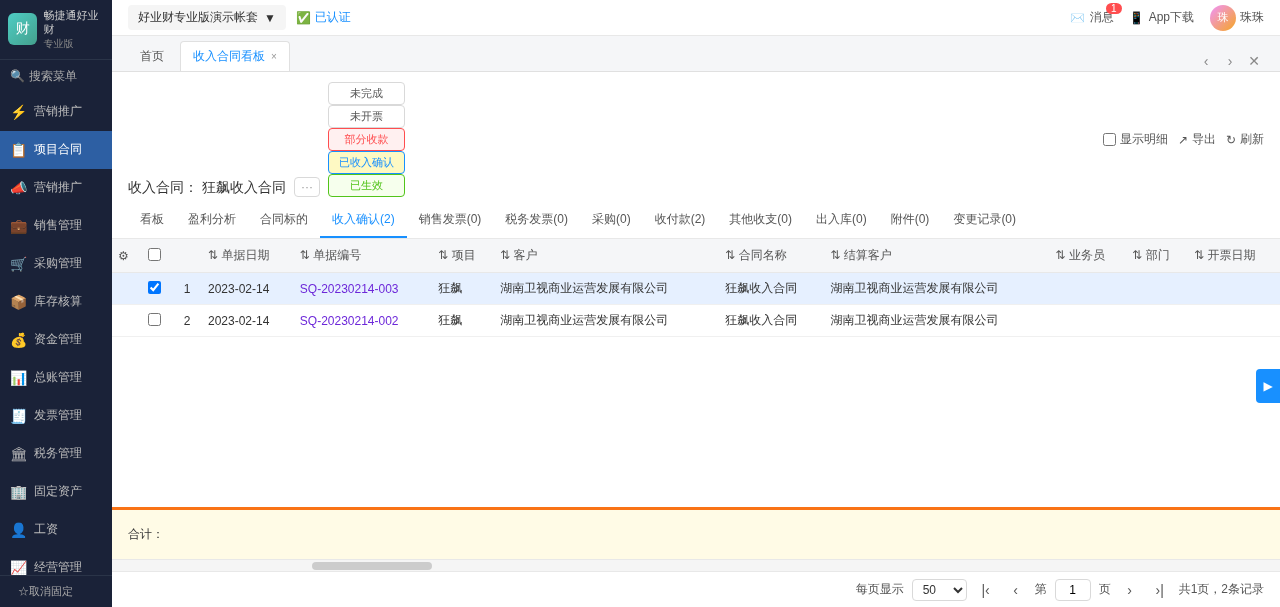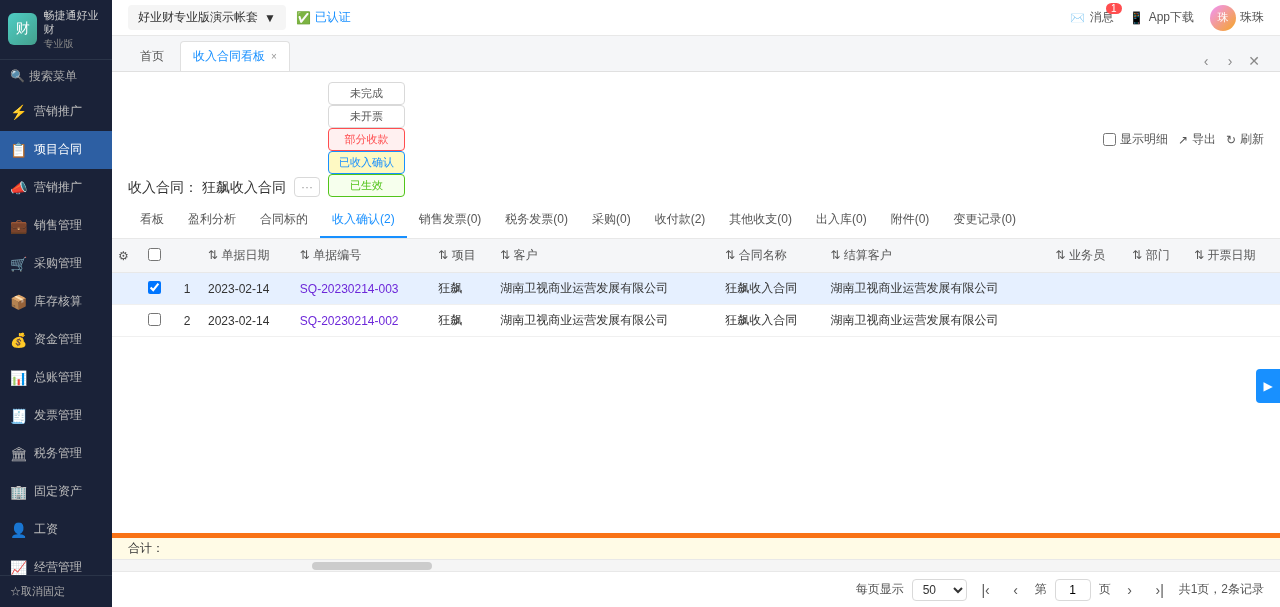--- a/index.html
+++ b/index.html
@@ -9,21 +9,21 @@
     .sidebar { width: 112px; background: #1a2238; height: 607px; display: flex; flex-direction: column; color: #fff; flex-shrink: 0; }
     .sidebar-logo { padding: 8px; background: #1a2238; display: flex; align-items: center; gap: 6px; border-bottom: 1px solid #2a3448; }
     .logo-icon { width: 32px; height: 32px; background: linear-gradient(135deg, #4ecdc4, #44a08d); border-radius: 6px; display: flex; align-items: center; justify-content: center; font-size: 14px; color: #fff; }
     .logo-text { font-size: 11px; color: #ccc; line-height: 1.3; }
     .logo-sub { font-size: 10px; color: #888; }
     .sidebar-search { display: flex; align-items: center; gap: 4px; padding: 8px 10px; color: #aaa; cursor: pointer; font-size: 12px; }
     .sidebar-nav-item { display: flex; align-items: center; gap: 6px; padding: 10px 10px; color: #bbb; cursor: pointer; font-size: 12px; transition: background 0.2s; }
     .sidebar-nav-item.active { background: #2d5fa3; color: #fff; }
     .nav-icon { width: 18px; height: 18px; display: flex; align-items: center; justify-content: center; font-size: 14px; flex-shrink: 0; }
     .sidebar-bottom { margin-top: auto; border-top: 1px solid #2a3448; }
-    .sidebar-bottom-item { display: flex; align-items: center; gap: 6px; padding: 8px 10px; color: #aaa; cursor: pointer; font-size: 11px; }
+    .sidebar-bottom-item { display: flex; align-items: center; gap: 6px; padding: 8px 10px; color: #aaa; cursor: pointer; font-size: 11px; margin-left: 8px; }
     .sidebar-scroll { overflow-y: auto; flex: 1; }
     .sidebar-scroll::-webkit-scrollbar { width: 4px; }
 
     
     .main { flex: 1; display: flex; flex-direction: column; height: 607px; overflow: hidden; }
 
     
     .topbar { height: 36px; background: #fff; display: flex; align-items: center; justify-content: space-between; padding: 0 16px; border-bottom: 1px solid #e8e8e8; flex-shrink: 0; }
     .topbar-left { display: flex; align-items: center; gap: 10px; }
     .company-select { display: flex; align-items: center; gap: 6px; background: #f5f5f5; border-radius: 4px; padding: 4px 10px; cursor: pointer; font-size: 12px; color: #333; }
@@ -68,21 +68,21 @@
     .data-table { width: 100%; border-collapse: collapse; font-size: 12px; }
     .data-table th { background: #f5f6f8; padding: 8px 6px; text-align: left; font-weight: normal; color: #555; border-bottom: 1px solid #e8e8e8; white-space: nowrap; position: sticky; top: 0; z-index: 1; }
     .data-table td { padding: 7px 6px; border-bottom: 1px solid #f0f0f0; color: #333; white-space: nowrap; }
     .data-table tr.selected td { background: #e6f0ff; }
     .th-settings { width: 30px; text-align: center; }
     .th-checkbox { width: 30px; text-align: center; }
     .row-num { color: #999; text-align: center; width: 30px; }
     .link-cell { color: #6d28d9; cursor: pointer; text-decoration: none; }
 
     
-    .table-footer { background: #fffbe6; border-top: 5px solid #f97316; padding: 2px 16px; display: flex; align-items: flex-start; flex-shrink: 0; }
+    .table-footer { background: #fffbe6; border-top: 3px solid #f97316; padding: 16px 16px; display: flex; align-items: flex-start; flex-shrink: 0; }
     .total-label { font-size: 12px; color: #333; font-weight: 500; }
 
     
     .scroll-bar-area { height: 12px; background: #f5f5f5; border-top: 1px solid #e8e8e8; position: relative; overflow: hidden; }
     .scroll-bar-thumb { height: 8px; width: 120px; background: #ccc; border-radius: 4px; position: absolute; left: 200px; top: 2px; }
 
     
     .pagination { height: 36px; display: flex; align-items: center; justify-content: flex-end; padding: 0 16px; gap: 8px; border-top: 1px solid #e8e8e8; flex-shrink: 0; background: #fff; }
     .pagination-label { font-size: 12px; color: #555; }
     .page-size-select { border: 1px solid #d9d9d9; border-radius: 4px; padding: 2px 6px; font-size: 12px; color: #333; background: #fff; cursor: pointer; }

